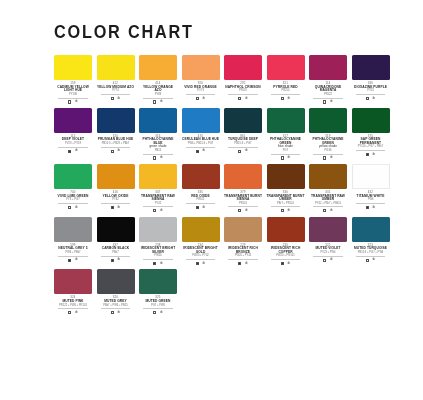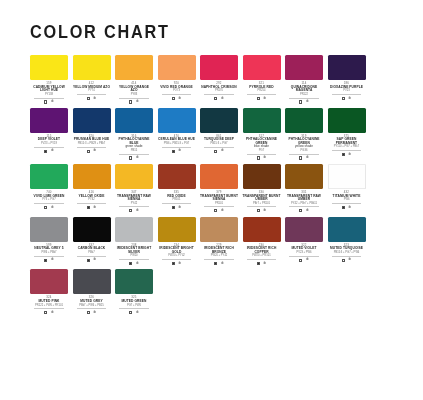--- a/index.html
+++ b/index.html
@@ -12,21 +12,21 @@
     background: #fdfdfd;
     font-family: "Liberation Sans", sans-serif;
     overflow: hidden;
   }
   .page {
     position: relative;
     width: 423px;
     height: 400px;
     background: #ffffff;
     box-sizing: border-box;
-    padding: 22px 30px 0 14px;
+    padding: 22px 30px 0 38px;
   }
   .chart-title {
     font-family: "Liberation Sans Narrow", "Liberation Sans", sans-serif;
     font-size: 17.5px;
     font-weight: bold;
     letter-spacing: 1.9px;
     color: #1c1c1c;
     margin: 0 0 12px 16px;
     transform: scaleX(0.93);
     transform-origin: left center;

